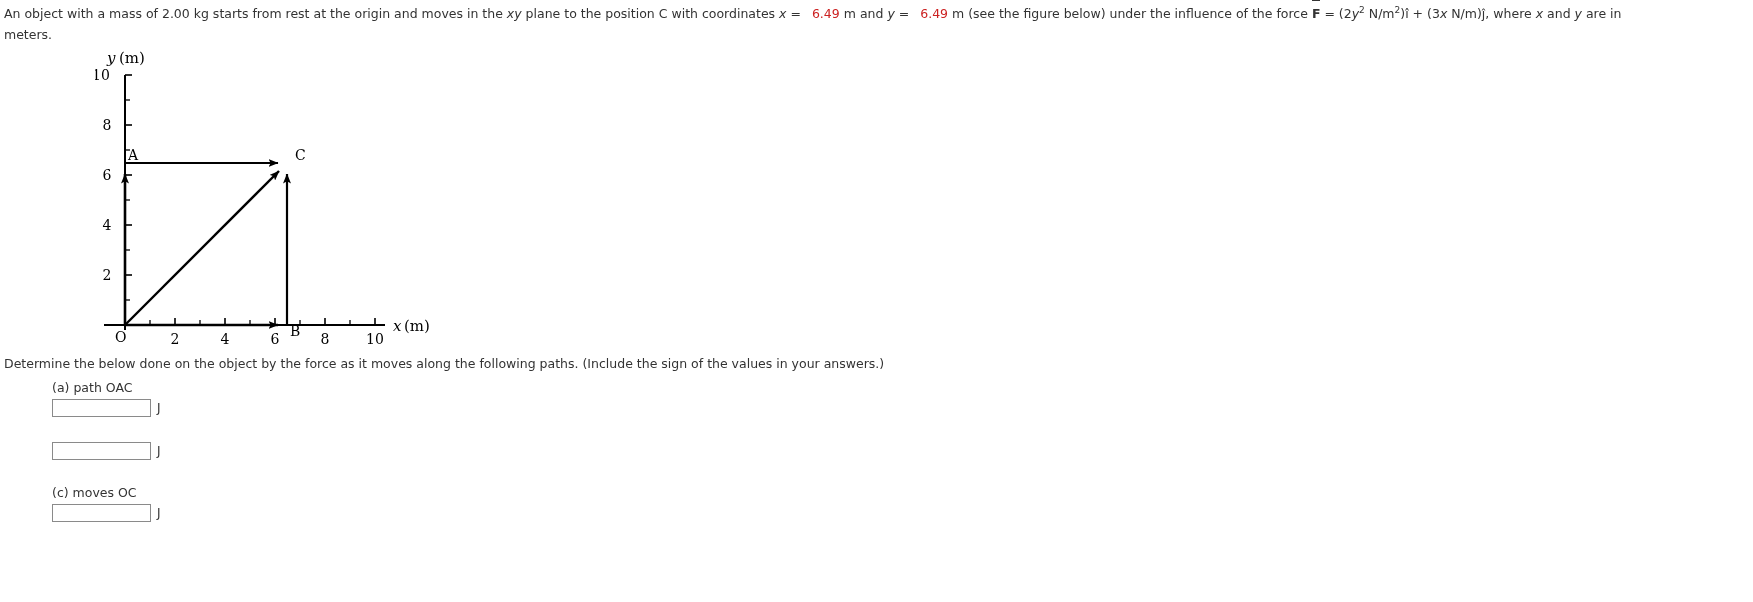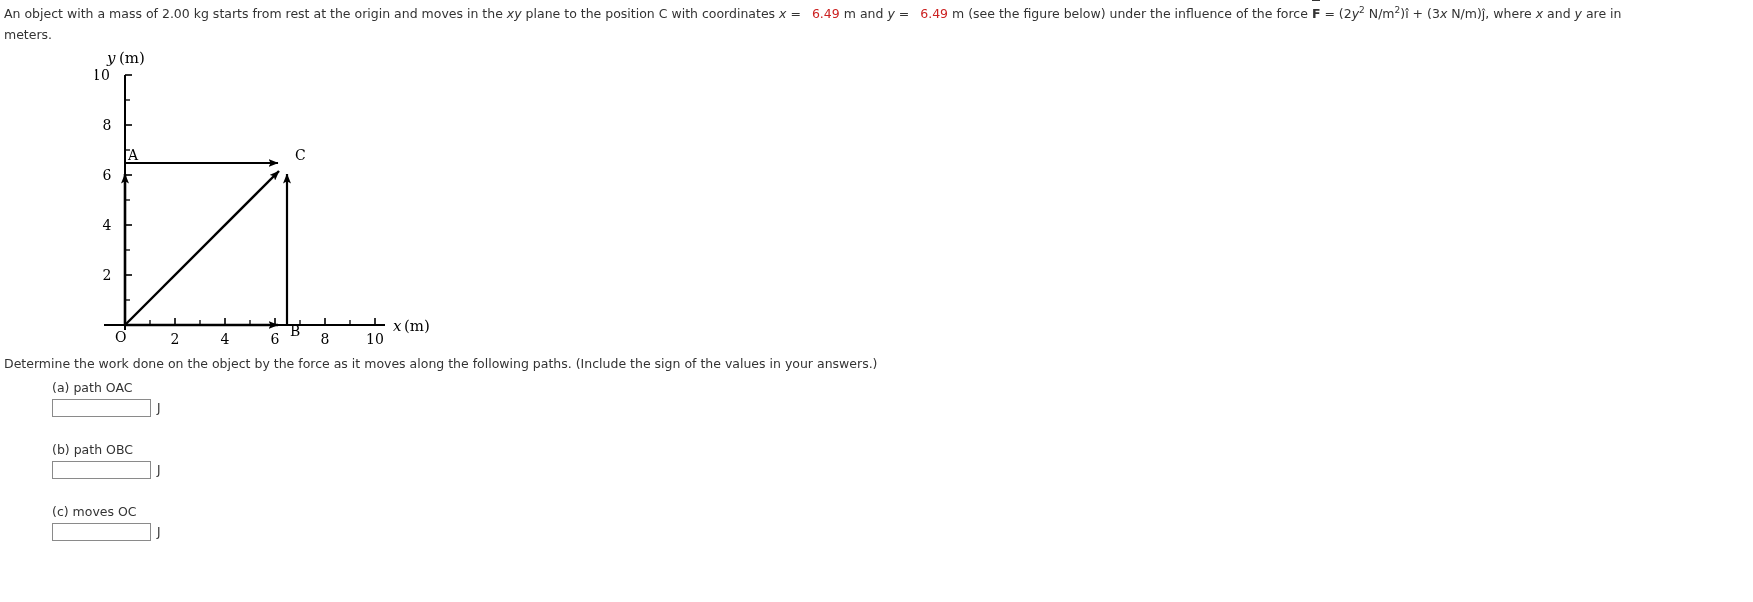--- a/index.html
+++ b/index.html
@@ -179,34 +179,33 @@
     <line x1="192" y1="279" x2="192" y2="128" stroke="#000000" stroke-width="2.2" marker-end="url(#arrowhead)"></line>
 
     <line x1="30" y1="279" x2="184" y2="125" stroke="#000000" stroke-width="2.4" marker-end="url(#arrowhead)"></line>
 
     <text x="33" y="114" font-family="DejaVu Serif, serif" font-size="14" fill="#000000">A</text>
     <text x="195" y="290" font-family="DejaVu Serif, serif" font-size="14" fill="#000000">B</text>
     <text x="200" y="114" font-family="DejaVu Serif, serif" font-size="14" fill="#000000">C</text>
   </svg>
 </div>
 
-<div class="question">Determine the work done on the object by the force as it moves along the following paths. (Include the sign of the values in your answers.)</div>
+<div class="question">Determine the below done on the object by the force as it moves along the following paths. (Include the sign of the values in your answers.)</div>
 
 <div class="answers">
 
   <div class="ans-block">
     <div class="ans-label">(a) path OAC</div>
     <div class="ans-row">
       <input class="ans-input" type="text" value="" style="">
       <span class="ans-unit">J</span>
     </div>
   </div>
 
   <div class="ans-block">
-    <div class="ans-label">(b) path OBC</div>
     <div class="ans-row">
       <input class="ans-input" type="text" value="" style="">
       <span class="ans-unit">J</span>
     </div>
   </div>
 
   <div class="ans-block">
     <div class="ans-label">(c) moves OC</div>
     <div class="ans-row">
       <input class="ans-input" type="text" value="" style="">

